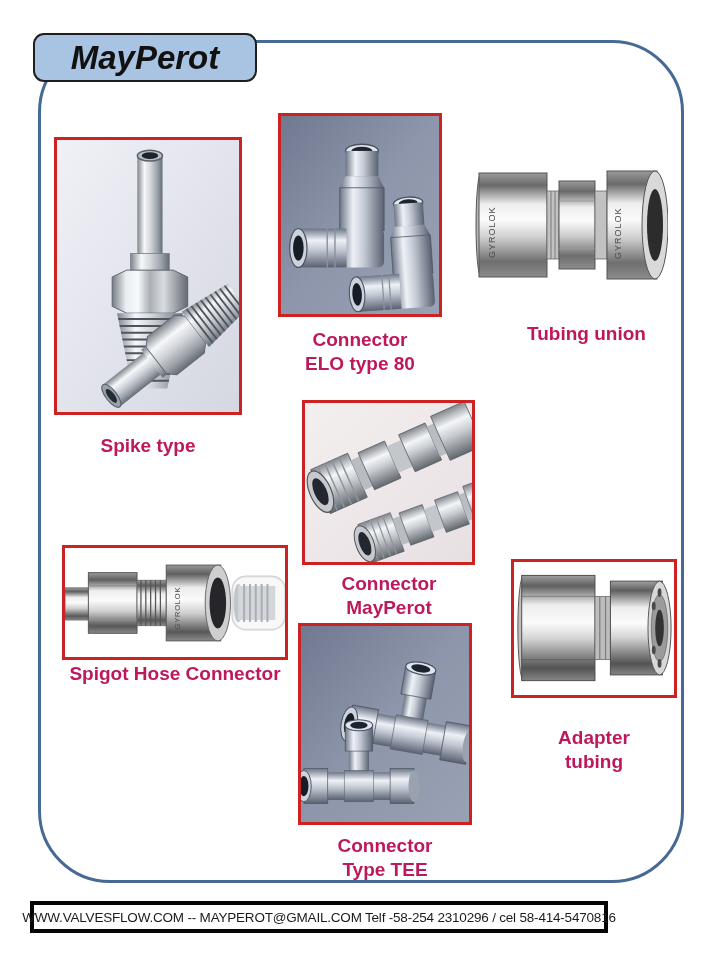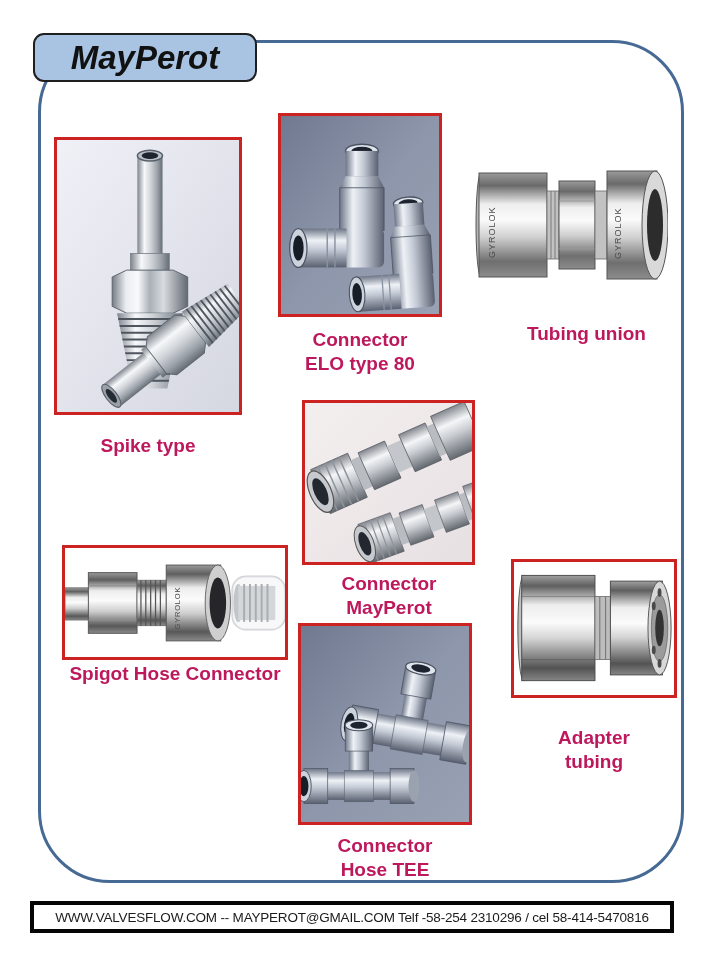--- a/index.html
+++ b/index.html
@@ -10,21 +10,21 @@
   .logo{position:absolute;left:33px;top:33px;width:224px;height:49px;
         background:#a9c3e2;border:2px solid #1f1f1f;border-radius:11px;box-sizing:border-box;
         display:flex;align-items:center;justify-content:center;z-index:5;}
   .logo span{font-size:33px;font-weight:bold;font-style:italic;color:#111;letter-spacing:0px;}
   .photo{position:absolute;border:3px solid #cc2222;box-sizing:border-box;background:#fff;}
   .photo.noborder{border:none;}
   .photo svg{display:block;width:100%;height:100%;}
   .label{position:absolute;font-size:19px;line-height:24px;color:#be185d;text-align:center;z-index:6;font-weight:bold;}
   .label.left{text-align:center;}
   .label span{display:block;}
-  .footer{position:absolute;left:30px;top:901px;width:644px;height:32px;
+  .footer{position:absolute;left:30px;top:901px;width:578px;height:32px;
           border:4px solid #050505;box-sizing:border-box;background:#fff;
           display:flex;align-items:center;justify-content:center;z-index:7;}
   .footer span{font-size:13.5px;color:#1c1c1c;letter-spacing:-0.2px;white-space:nowrap;}
   svg text{font-family:"Liberation Sans",sans-serif;}
 </style>
 </head>
 <body>
 
 <div class="page">
 
@@ -396,20 +396,20 @@
     <span>Adapter</span>
     <span>tubing</span>
   </div>
 
   <div class="label" style="left:40px;top:662px;width:270px;">
     <span>Spigot Hose Connector</span>
   </div>
 
   <div class="label" style="left:295px;top:834px;width:180px;">
     <span>Connector</span>
-    <span>Hose TEE</span>
+    <span>Type TEE</span>
   </div>
 
   <div class="footer">
     <span>WWW.VALVESFLOW.COM -- MAYPEROT@GMAIL.COM  Telf -58-254 2310296 / cel 58-414-5470816</span>
   </div>
 
 </div>
 
 </body></html>

